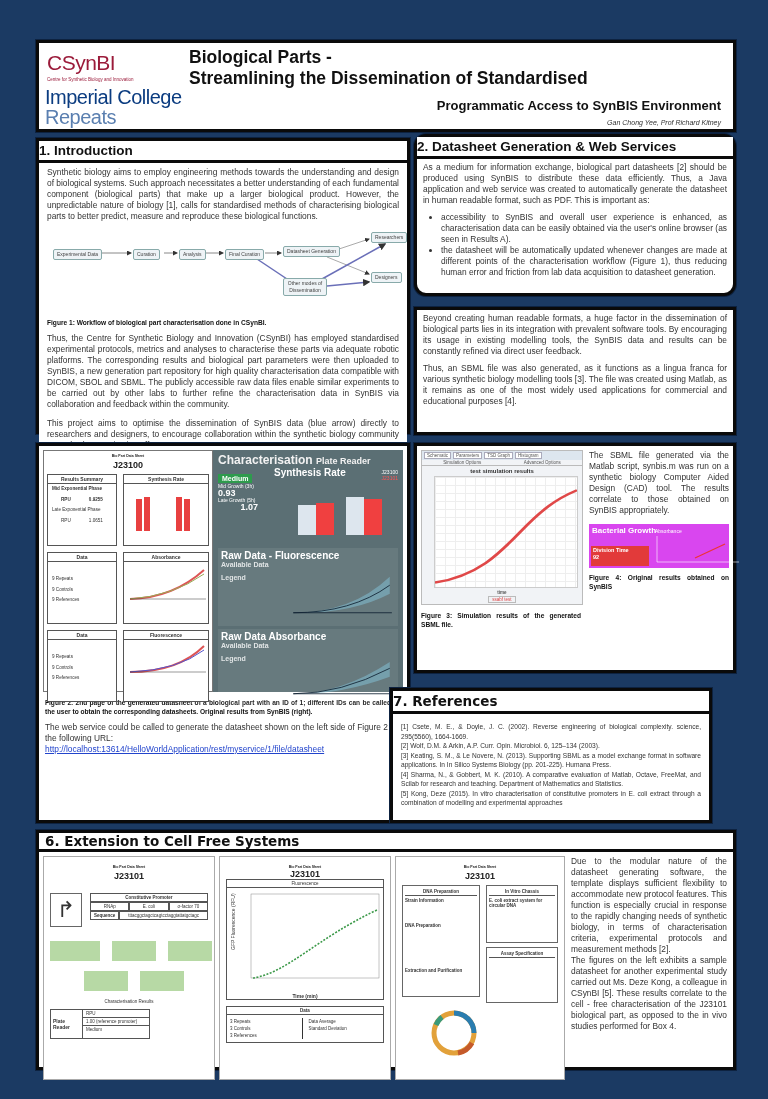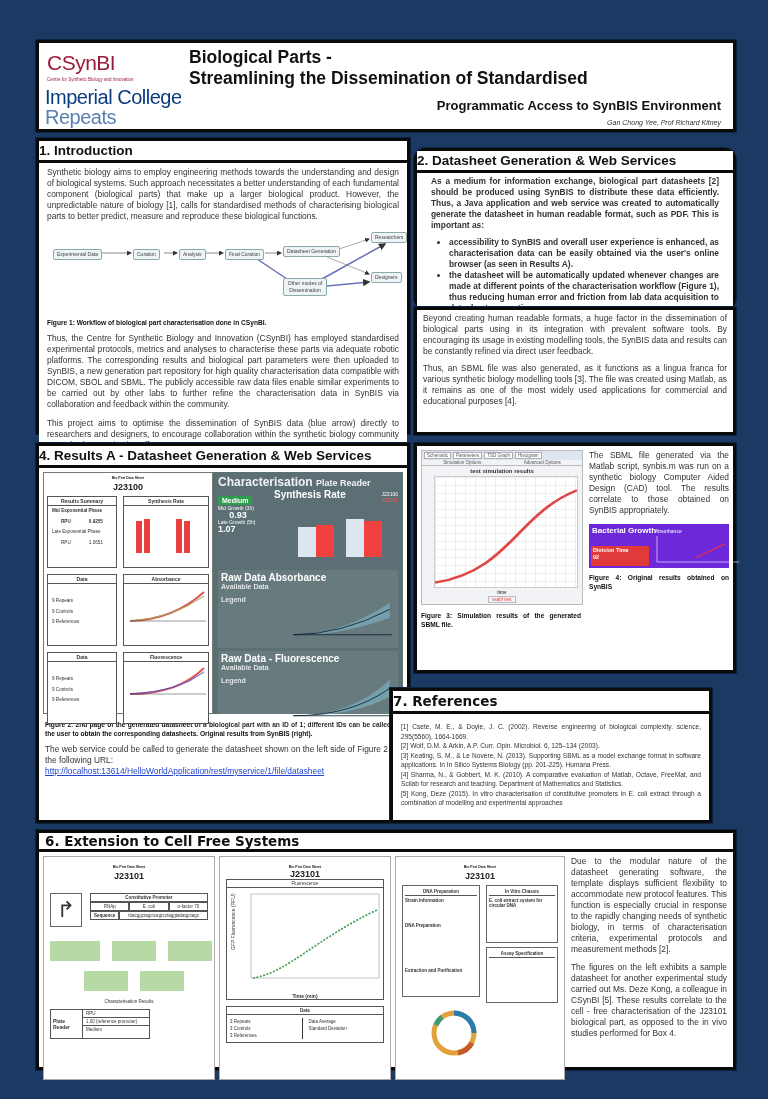--- a/index.html
+++ b/index.html
@@ -52,21 +52,21 @@
 
   
   .rb-wrap { display: flex; padding: 4px; gap: 6px; }
   .sim { width: 162px; border: 1px solid #bbb; background: #f1f3f6; font-size: 4.5px; color: #555; }
   .sim-tabs { display: flex; gap: 2px; padding: 1px 2px; background: #dde6ef; }
   .sim-tabs span { border: 1px solid #aab; padding: 0 2px; background: #fff; }
   .sim-title { text-align: center; font-weight: bold; font-size: 6px; color: #333; padding: 2px 0; }
   .sim-plot { background: #fff; margin: 0 4px 2px 12px; height: 112px; position: relative; border: 1px solid #ccc;
     background-image: linear-gradient(#eee 1px, transparent 1px), linear-gradient(90deg, #eee 1px, transparent 1px); background-size: 10px 8px; }
   .rb-text { flex: 1; font-size: 8.4px; line-height: 11px; text-align: justify; color: #333; }
-  .bact { background: #6d28d9; height: 44px; margin-top: 8px; position: relative; color: #fff; }
+  .bact { background: #d946ef; height: 44px; margin-top: 8px; position: relative; color: #fff; }
   .bact .bl { position: absolute; left: 3px; top: 2px; font-size: 8px; font-weight: bold; line-height: 9px; }
   .bact .red { position: absolute; left: 2px; top: 22px; width: 58px; height: 20px; background: #e23a3a; font-size: 5.5px; line-height: 6.5px; padding: 1px 2px; font-weight: bold; }
 
   
   .s6-wrap { display: flex; padding: 4px 4px; gap: 4px; height: 232px; }
   .s6-sheet { border: 1px solid #aaa; background: #fff; position: relative; font-size: 4.5px; color: #333; }
   .cell { border: 1px solid #555; padding: 1px 3px; font-size: 4.5px; text-align: center; }
   .green { background: #b7d9a5; }
 
   a.link { color: #2244cc; text-decoration: underline; }
@@ -118,40 +118,39 @@
         <div class="fbox" style="left:324px; top:8px;">Researchers</div>
         <div class="fbox" style="left:324px; top:48px;">Designers</div>
         <div class="fbox" style="left:236px; top:54px; width:44px; white-space:normal;">Other modes of Dissemination</div>
       </div>
       <div class="caption" style="margin:2px 0 6px;">Figure 1: Workflow of biological part characterisation done in CSynBI.</div>
       <p>Thus, the Centre for Synthetic Biology and Innovation (CSynBI) has employed standardised experimental protocols, metrics and analyses to characterise these parts via adequate robotic platforms. The corresponding results and biological part parameters were then uploaded to SynBIS, a new generation part repository for high quality characterisation data compatible with DICOM, SBOL and SBML. The publicly accessible raw data files enable similar experiments to be carried out by other labs to further refine the characterisation data in SynBIS via collaboration and feedback within the community.</p>
       <p>This project aims to optimise the dissemination of SynBIS data (blue arrow) directly to researchers and designers, to encourage collaboration within the synthetic biology community towards characterisation efforts.</p>
     </div>
   </div>
 
-  <div class="panel" style="left:414px; top:148px; width:322px; height:162px;border-radius:12px;">
+  <div class="panel" style="left:414px; top:134px; width:322px; height:162px;border-radius:12px;">
     <div class="panel-head" style="font-size:13.5px;">2. Datasheet Generation &amp; Web Services</div>
-    <div class="panel-body" style="padding:3px 14px;font-weight:bold;">
+    <div class="panel-body" style="padding:3px 6px;">
       <p style="margin-bottom:6px;">As a medium for information exchange, biological part datasheets [2] should be produced using SynBIS to distribute these data efficiently. Thus, a Java application and web service was created to automatically generate the datasheet in human readable format, such as PDF. This is important as:</p>
       <ul style="padding-left:18px; font-size:8.4px;">
         <li>accessibility to SynBIS and overall user experience is enhanced, as characterisation data can be easily obtained via the user's online browser (as seen in Results A).</li>
         <li>the datasheet will be automatically updated whenever  changes are made at different points of the characterisation workflow (Figure 1), thus reducing human error and friction from lab data acquisition to datasheet generation.</li>
       </ul>
     </div>
   </div>
 
   <div class="panel" style="left:414px; top:307px; width:322px; height:128px;">
     <div class="panel-body" style="padding:3px 6px;">
-      <p style="margin-bottom:6px;">Beyond creating human readable formats, a huge factor in the dissemination of biological parts using in its integration with prevalent software tools. By encouraging its usage in existing modelling tools, the SynBIS data and results can be constantly refined via direct user feedback.</p>
+      <p style="margin-bottom:6px;">Beyond creating human readable formats, a huge factor in the dissemination of biological parts lies in its integration with prevalent software tools. By encouraging its usage in existing modelling tools, the SynBIS data and results can be constantly refined via direct user feedback.</p>
       <p>Thus, an SBML file was also generated, as it functions as a lingua franca for various synthetic biology modelling tools [3]. The file was created using Matlab, as it remains as one of the most widely used applications for commercial and educational purposes [4].</p>
     </div>
   </div>
 
   <div class="panel" style="left:36px; top:443px; width:374px; height:380px;">
-    <div class="panel-head" style="font-size:13.5px;">4. Results A - Datasheet Generation &amp; Web Services</div>
     <div class="ra-img">
       <div class="ra-left">
         <div class="ds-kicker">Bio Part Data Sheet</div>
         <div class="ds-title">J23100</div>
         <div class="mini-grid">
           <div class="mini-card">
             <div class="mh">Results Summary</div>
             <div class="ml" style="font-weight:bold;">Mid Exponential Phase</div>
             <div class="ml" style="display:flex; justify-content:space-around; font-weight:bold;">
               <span>RPU</span>
@@ -200,50 +199,50 @@
           </div>
         </div>
       </div>
       <div class="ra-right">
         <div class="ra-h1"><span>Characterisation</span> <small>Plate Reader</small></div>
         <div class="synth">
           <span class="green-pill">Medium</span>
           <span style="position:absolute; left:56px; top:0; font-size:10px; font-weight:bold;">Synthesis Rate</span>
           <div style="position:absolute; left:0; top:16px; font-size:5px; line-height:7px;">
             <div>Mid Growth (3h)</div>
-            <div style="font-size:9px; font-weight:bold; text-align:center; width:40px;">0.93</div>
+            <div style="font-size:9px; font-weight:bold; text-align:left; width:40px;">0.93</div>
             <div>Late Growth (5h)</div>
-            <div style="font-size:9px; font-weight:bold; width:40px;">1.07</div>
+            <div style="font-size:9px; font-weight:bold; text-align:right; width:40px;">1.07</div>
           </div>
           <div class="sbar" style="left:80px; height:30px; background:#dde6ee;"></div>
           <div class="sbar" style="left:98px; height:32px; background:#f04040;"></div>
           <div class="sbar" style="left:128px; height:38px; background:#dde6ee;"></div>
           <div class="sbar" style="left:146px; height:36px; background:#f04040;"></div>
           <div style="position:absolute; right:0; top:2px; font-size:5px;">
             <div>J23100</div>
             <div style="color:#f55;">J23101</div>
           </div>
         </div>
         <div class="ra-block">
+          <div class="bh">Raw Data - Fluorescence</div>
+          <div style="font-size:7px; font-weight:bold; opacity:0.8;">Available Data</div>
+          <div style="font-size:7px; font-weight:bold; opacity:0.8; margin-top:6px;">Legend</div>
+          <svg class="ra-chart" viewBox="0 0 100 50" preserveAspectRatio="none">
+            <path d="M5,46 Q60,46 96,12 L96,28 Q60,47 5,46 Z" fill="#7fb8cc" opacity="0.6"></path>
+            <path d="M5,46 Q60,46 96,20" stroke="#123" fill="none" stroke-width="0.8"></path>
+            <line x1="5" y1="46" x2="98" y2="46" stroke="#123" stroke-width="0.8"></line>
+          </svg>
+        </div>
+        <div class="ra-block">
           <div class="bh">Raw Data   Absorbance</div>
           <div style="font-size:7px; font-weight:bold; opacity:0.8;">Available Data</div>
           <div style="font-size:7px; font-weight:bold; opacity:0.8; margin-top:6px;">Legend</div>
           <svg class="ra-chart" viewBox="0 0 100 50" preserveAspectRatio="none">
             <path d="M5,46 Q50,46 96,16 L96,30 Q50,47 5,46 Z" fill="#7fb8cc" opacity="0.6"></path>
             <path d="M5,46 Q50,46 96,22" stroke="#123" fill="none" stroke-width="0.8"></path>
-            <line x1="5" y1="46" x2="98" y2="46" stroke="#123" stroke-width="0.8"></line>
-          </svg>
-        </div>
-        <div class="ra-block">
-          <div class="bh">Raw Data - Fluorescence</div>
-          <div style="font-size:7px; font-weight:bold; opacity:0.8;">Available Data</div>
-          <div style="font-size:7px; font-weight:bold; opacity:0.8; margin-top:6px;">Legend</div>
-          <svg class="ra-chart" viewBox="0 0 100 50" preserveAspectRatio="none">
-            <path d="M5,46 Q60,46 96,12 L96,28 Q60,47 5,46 Z" fill="#7fb8cc" opacity="0.6"></path>
-            <path d="M5,46 Q60,46 96,20" stroke="#123" fill="none" stroke-width="0.8"></path>
             <line x1="5" y1="46" x2="98" y2="46" stroke="#123" stroke-width="0.8"></line>
           </svg>
         </div>
       </div>
     </div>
     <div class="panel-body" style="padding:4px 6px;">
       <div class="caption" style="margin:2px 0 6px;">Figure 2: 2nd page of the generated datasheet of a biological part with an ID of 1; different IDs can be called by the user to obtain the corresponding datasheets. Original results from SynBIS (right).</div>
       <div style="text-align:justify;">The web service could be called to generate the datasheet shown on the left side of Figure 2 via the following URL:</div>
       <a class="link">http://localhost:13614/HelloWorldApplication/rest/myservice/1/file/datasheet</a>
     </div>
@@ -395,19 +394,19 @@
         </div>
         <svg width="80" height="52" style="margin:4px 0 0 18px;">
           <circle cx="40" cy="26" r="20" fill="none" stroke="#e2a13a" stroke-width="5"></circle>
           <path d="M40,6 A20,20 0 0,1 60,26" stroke="#2a7db0" stroke-width="5" fill="none"></path>
           <path d="M58,36 A20,20 0 0,1 44,46" stroke="#c55a2b" stroke-width="5" fill="none"></path>
           <path d="M22,18 A20,20 0 0,1 28,10" stroke="#3a9a7a" stroke-width="5" fill="none"></path>
         </svg>
       </div>
 
       <div style="flex:1; font-size:8.4px; line-height:11px; text-align:justify; color:#333; padding:0 2px 0 2px;">
-        <p style="margin-bottom:7px;">Due to the modular nature of the datasheet generating software, the template displays sufficient flexibility to accommodate new protocol features. This function is especially crucial in response to the rapidly changing needs of synthetic biology, in terms of characterisation criteria, experimental protocols and measurement methods [2].</p>
+        <p style="margin-bottom:0;">Due to the modular nature of the datasheet generating software, the template displays sufficient flexibility to accommodate new protocol features. This function is especially crucial in response to the rapidly changing needs of synthetic biology, in terms of characterisation criteria, experimental protocols and measurement methods [2].</p>
         <p>The figures on the left exhibits a sample datasheet for another experimental study carried out Ms. Deze Kong, a colleague in CSynBI [5]. These results correlate to the cell - free characterisation of the J23101 biological part, as opposed to the in vivo studies performed for Box 4.</p>
       </div>
     </div>
   </div>
 
 </div>
 
 </body></html>

